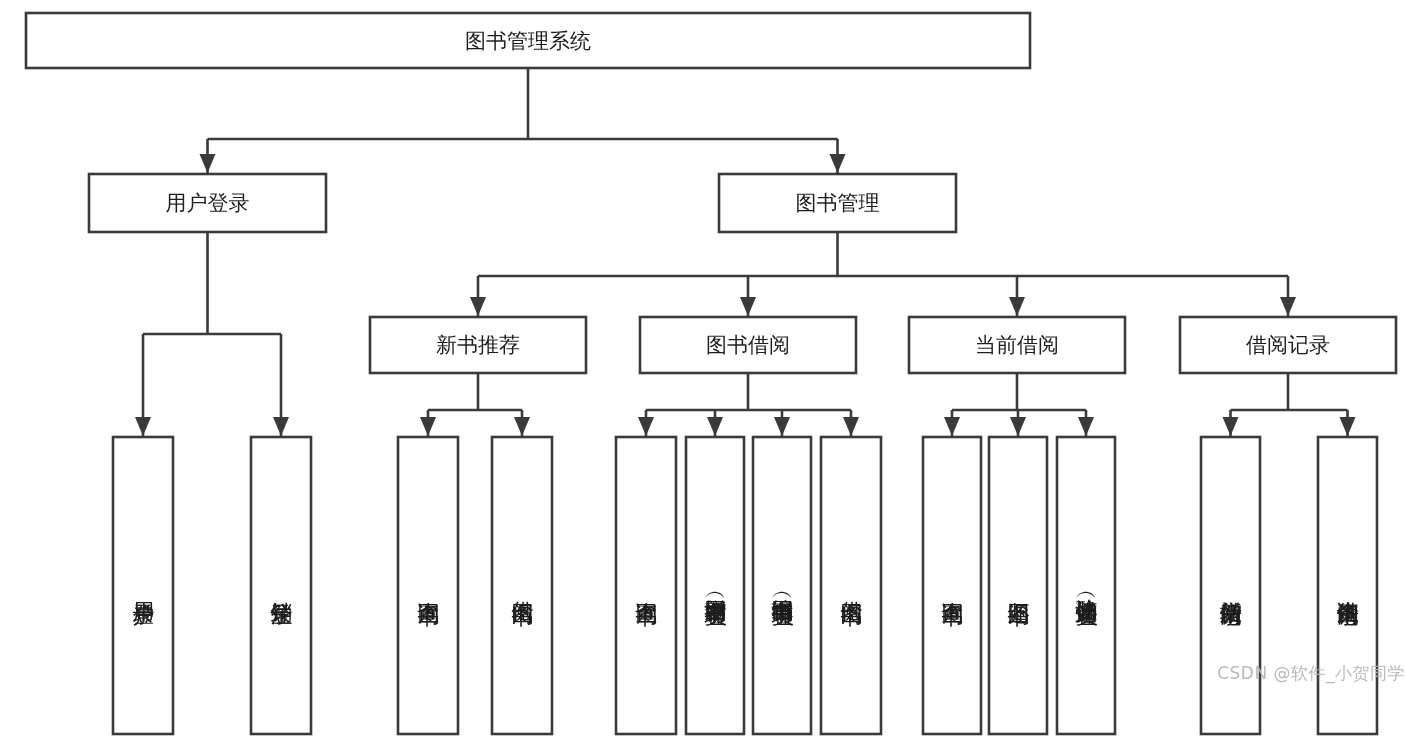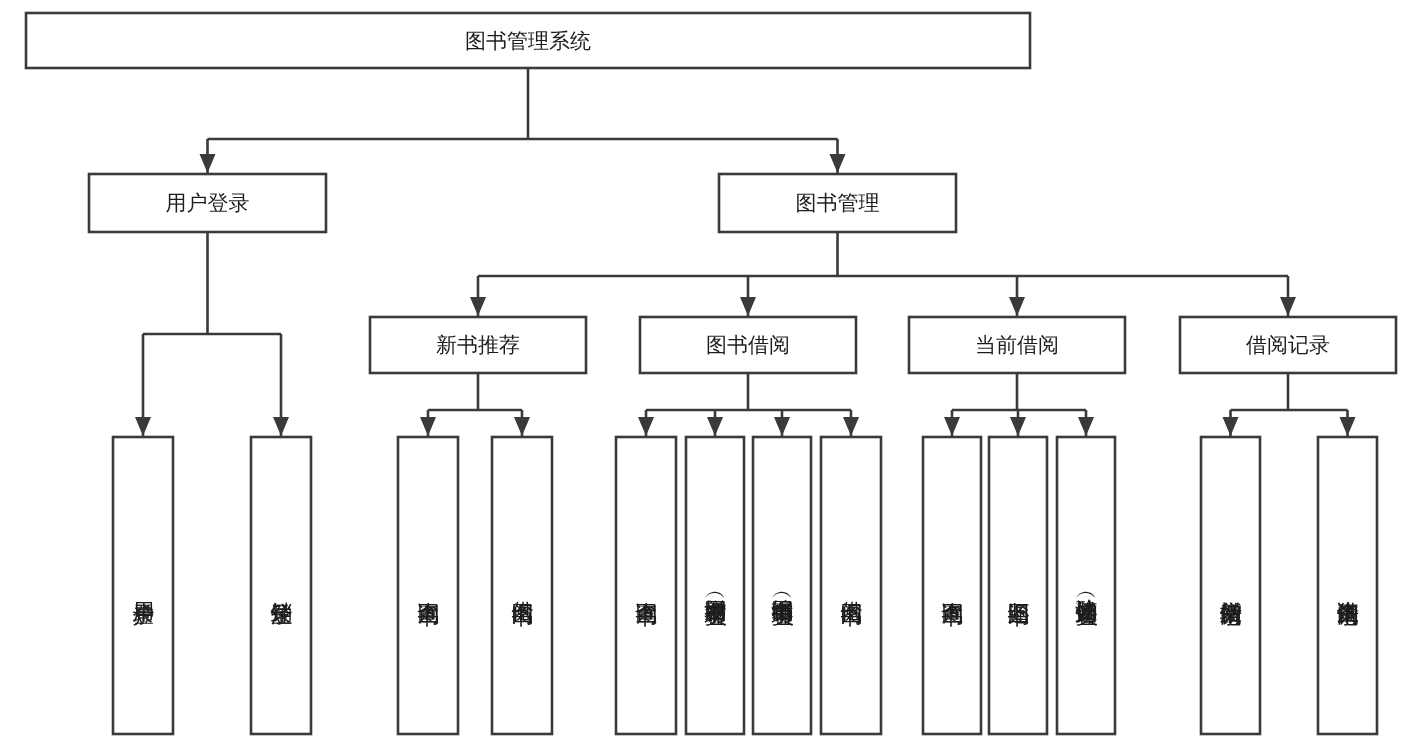--- a/index.html
+++ b/index.html
@@ -173,13 +173,14 @@
       <div class="vlabel-wrap" style="left: 608px; top: 437px; width: 60px; height: 297px;">查询图书</div>
       <div class="vlabel-wrap" style="left: 678px; top: 437px; width: 58px; height: 297px;">新增图书（管理员）</div>
       <div class="vlabel-wrap" style="left: 745px; top: 437px; width: 58px; height: 297px;">编辑图书（管理员）</div>
       <div class="vlabel-wrap" style="left: 813px; top: 437px; width: 60px; height: 297px;">借阅图书</div>
       <div class="vlabel-wrap" style="left: 915px; top: 437px; width: 58px; height: 297px;">查询图书</div>
       <div class="vlabel-wrap" style="left: 981px; top: 437px; width: 58px; height: 297px;">归还图书</div>
       <div class="vlabel-wrap" style="left: 1049px; top: 437px; width: 58px; height: 297px;">确认归还（管理员）</div>
       <div class="vlabel-wrap" style="left: 1193px; top: 437px; width: 59px; height: 297px;">新增借阅记录</div>
       <div class="vlabel-wrap" style="left: 1310px; top: 437px; width: 59px; height: 297px;">查询借阅记录</div>
     </div>
+  <div class="watermark">CSDN @软件_小贺同学</div>
 </div>
 
 </body></html>

